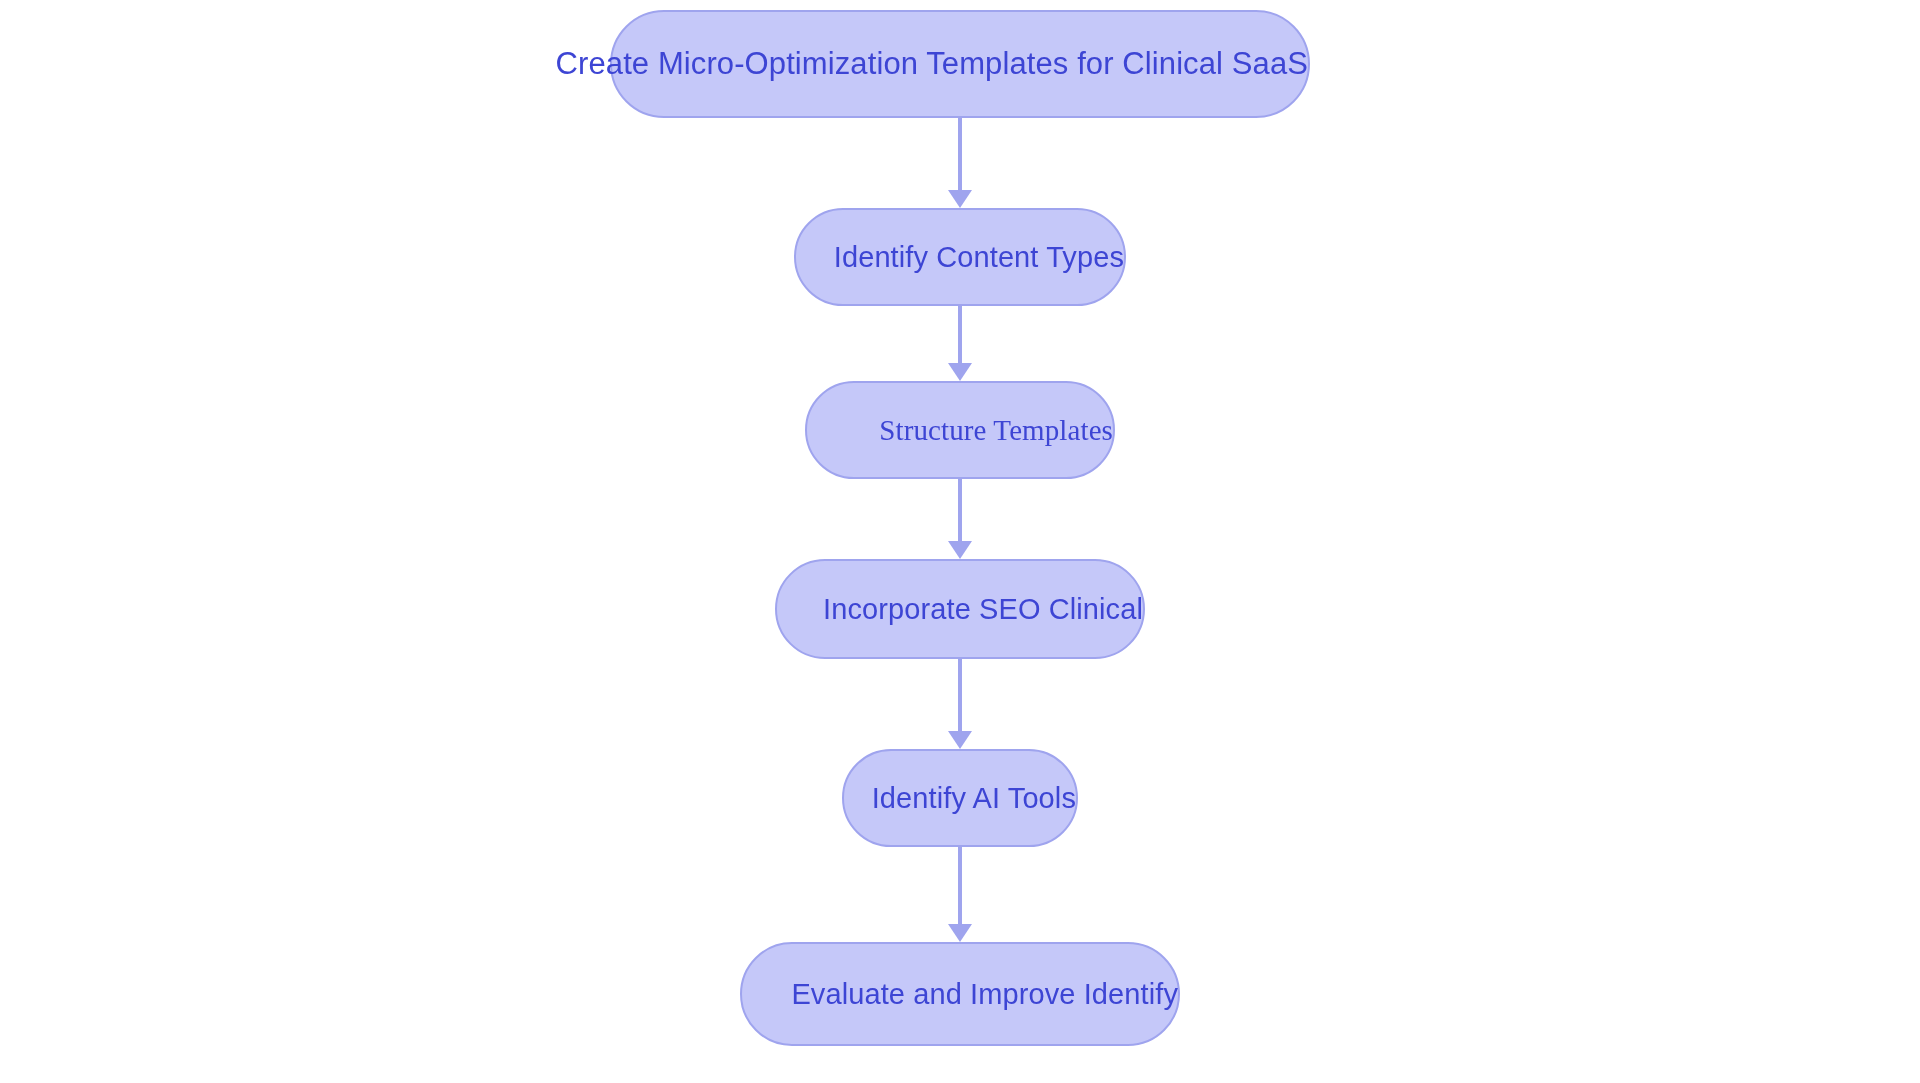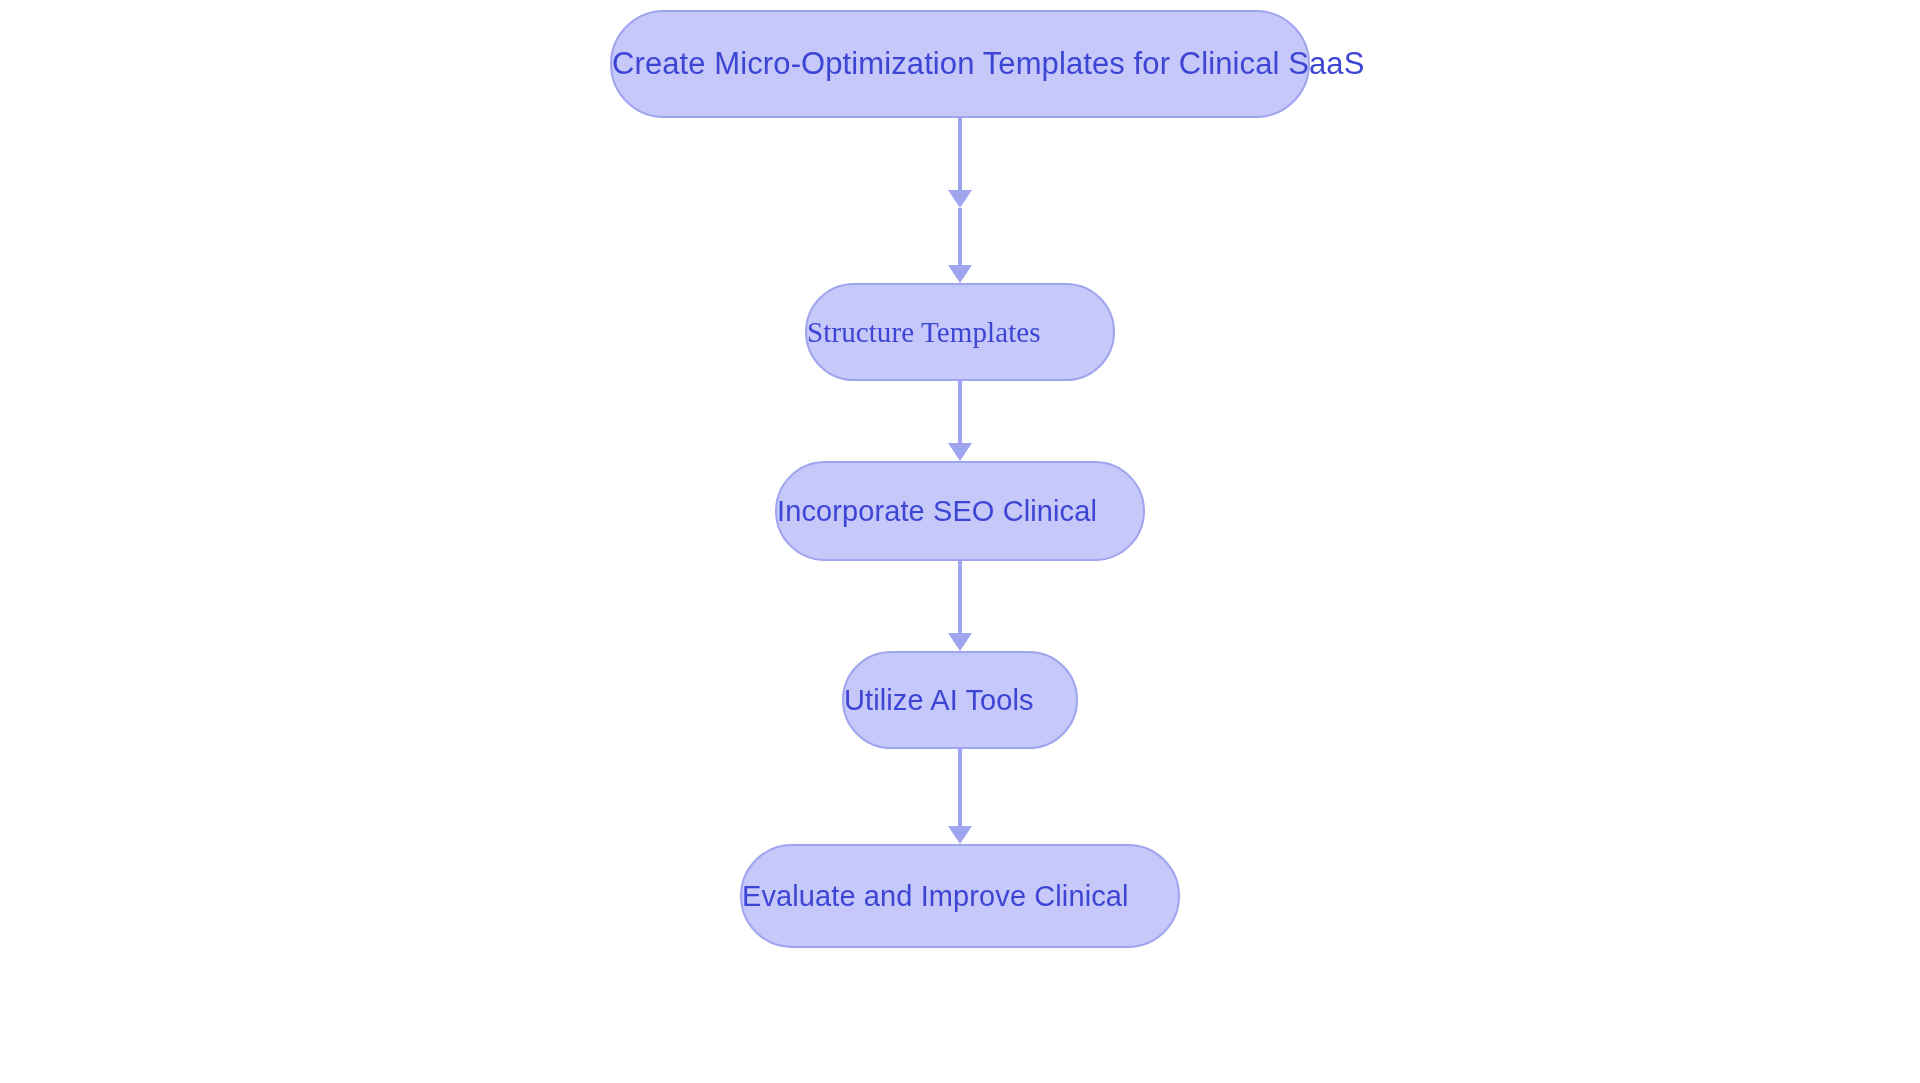--- a/index.html
+++ b/index.html
@@ -32,21 +32,21 @@
     flex-direction: column;
     align-items: center;
     justify-content: flex-start;
   }
 
   
   .node {
     box-sizing: border-box;
     display: flex;
     align-items: center;
-    justify-content: flex-start;
+    justify-content: flex-end;
     background: #c5c8f9;
     border: 2px solid #9fa4ee;
     border-radius: 999px;
     color: #3d45d4;
     text-align: center;
     white-space: nowrap;
     user-select: none;
   }
 
   .node-label {
@@ -104,20 +104,23 @@
 
     <div class="node node-1">
       <span class="node-label">Create Micro-Optimization Templates for Clinical SaaS</span>
     </div>
 
     <div class="connector conn-1">
       <div class="connector-line"></div>
       <div class="connector-head"></div>
     </div>
 
+    <div class="node node-2">
+      <span class="node-label">Identify Content Types</span>
+    </div>
 
     <div class="connector conn-2">
       <div class="connector-line"></div>
       <div class="connector-head"></div>
     </div>
 
     <div class="node node-3">
       <span class="node-label">Structure Templates</span>
     </div>
 
@@ -129,26 +132,26 @@
     <div class="node node-4">
       <span class="node-label">Incorporate SEO Clinical</span>
     </div>
 
     <div class="connector conn-4">
       <div class="connector-line"></div>
       <div class="connector-head"></div>
     </div>
 
     <div class="node node-5">
-      <span class="node-label">Utilize AI Tools</span>
+      <span class="node-label">Identify AI Tools</span>
     </div>
 
     <div class="connector conn-5">
       <div class="connector-line"></div>
       <div class="connector-head"></div>
     </div>
 
     <div class="node node-6">
-      <span class="node-label">Evaluate and Improve Clinical</span>
+      <span class="node-label">Evaluate and Improve Identify</span>
     </div>
 
   </div>
 </div>
 
 </body></html>

